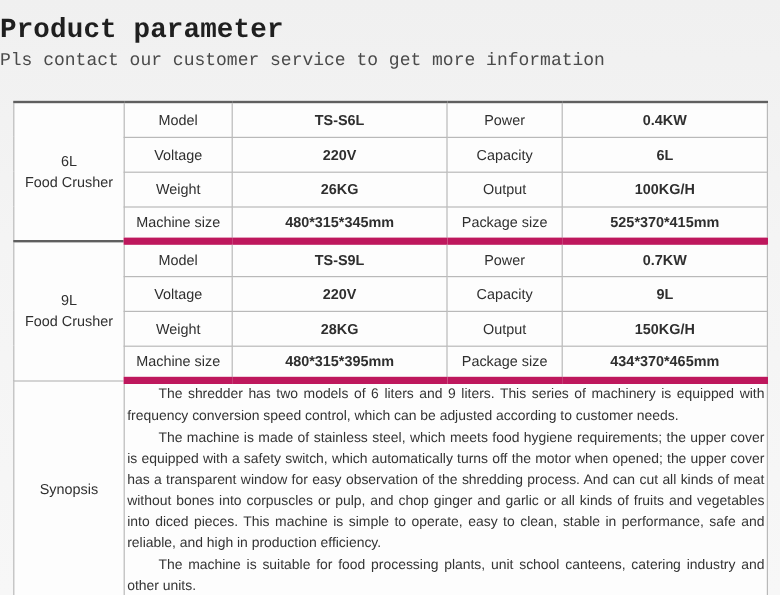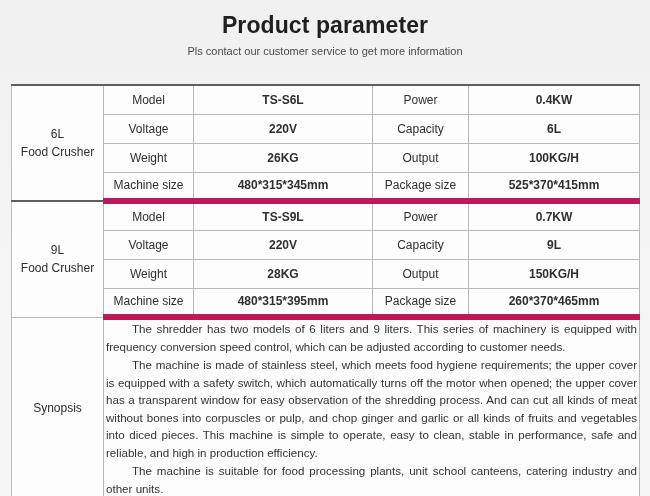--- a/index.html
+++ b/index.html
@@ -15,32 +15,33 @@
     overflow: hidden;
   }
   .page {
     position: relative;
     width: 650px;
     height: 496px;
     background: linear-gradient(180deg, #f0f0f0 0%, #f4f4f4 40%, #f7f7f7 100%);
     box-sizing: border-box;
   }
   .header {
-    text-align: center;
+    text-align: left;
     padding-top: 11px;
+    font-family: Liberation Mono, monospace;
   }
   .title {
     font-size: 23px;
     font-weight: bold;
     color: #1f1f1f;
     letter-spacing: 0.1px;
     line-height: 28px;
   }
   .subtitle {
-    font-size: 11px;
+    font-size: 15px;
     color: #4a4a4a;
     line-height: 20px;
     margin-top: 2px;
   }
 
   .table-wrap {
     position: absolute;
     left: 11px;
     top: 84px;
     width: 628px;
@@ -178,21 +179,21 @@
         <tr>
           <td class="label-cell">Weight</td>
           <td class="value-cell">28KG</td>
           <td class="label-cell">Output</td>
           <td class="value-cell last-col">150KG/H</td>
         </tr>
         <tr class="section-bottom">
           <td class="label-cell">Machine size</td>
           <td class="value-cell">480*315*395mm</td>
           <td class="label-cell">Package size</td>
-          <td class="value-cell last-col">260*370*465mm</td>
+          <td class="value-cell last-col">434*370*465mm</td>
         </tr>
 
         <tr>
           <td class="syn-label">Synopsis</td>
           <td class="syn-body" colspan="4">
             <p class="syn-p">The shredder has two models of 6 liters and 9 liters. This series of machinery is equipped with frequency conversion speed control, which can be adjusted according to customer needs.</p>
             <p class="syn-p">The machine is made of stainless steel, which meets food hygiene requirements; the upper cover is equipped with a safety switch, which automatically turns off the motor when opened; the upper cover has a transparent window for easy observation of the shredding process. And can cut all kinds of meat without bones into corpuscles or pulp, and chop ginger and garlic or all kinds of fruits and vegetables into diced pieces. This machine is simple to operate, easy to clean, stable in performance, safe and reliable, and high in production efficiency.</p>
             <p class="syn-p">The machine is suitable for food processing plants, unit school canteens, catering industry and other units.</p>
           </td>
         </tr>

